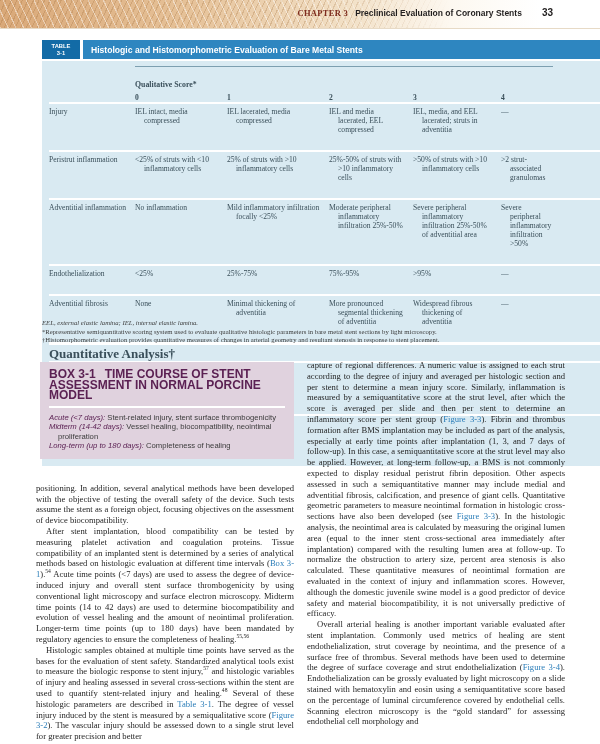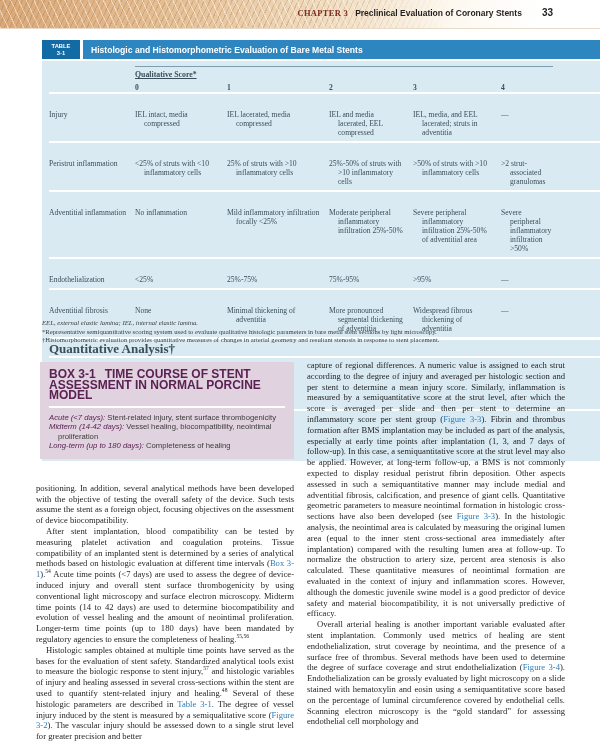--- a/index.html
+++ b/index.html
@@ -42,27 +42,27 @@
     flex:1; margin-left:3px; background:#2e86c0; color:#fff;
     font-family:"Liberation Sans", sans-serif; font-weight:bold; font-size:8.6px;
     padding:5px 8px 4px 8px;
   }
   .tbody {
     background:#d9eaf2; color:#3a4f5a; font-size:7.6px; line-height:9px;
     padding:5px 5px 8px 7px; margin-top:2px;
   }
   .tgrid { display:grid; grid-template-columns:86px 92px 102px 84px 88px 52px; }
   .qualheadrow .qhspan {
-    grid-column:2 / 7; border-top:1px solid #7d9fb0; padding-top:3px;
-    font-weight:bold; font-size:7.8px;text-decoration:underline;
+    grid-column:2 / 7; border-top:1px solid #7d9fb0; padding-top:13px;
+    font-weight:bold; font-size:7.8px;
   }
   .scorenums { margin-top:4px; }
   .scorenums .snum { font-weight:bold; }
   .trow { border-top:2px solid #fff; padding:0; }
-  .trow .tlabel, .trow .tcell { padding-top:3px; padding-bottom:4px;margin-top:13px; }
+  .trow .tlabel, .trow .tcell { padding-top:3px; padding-bottom:16px; }
   .tcell { padding-left:9px; text-indent:-9px; padding-right:8px; }
   .tlabel { padding-right:6px; padding-left:7px; text-indent:-7px; }
   .sechead {
     border-top:3px solid #fff; padding:4px 0 3px 0;
     font-weight:bold; font-size:13px;
   }
   .qrow { display:grid; grid-template-columns:86px 1fr; border-top:2px solid #fff; }
   .qrow .tlabel { padding-top:3px; padding-bottom:3px; }
   .qrow .qlines { white-space:pre-line; padding-top:3px; padding-bottom:3px; }
 

